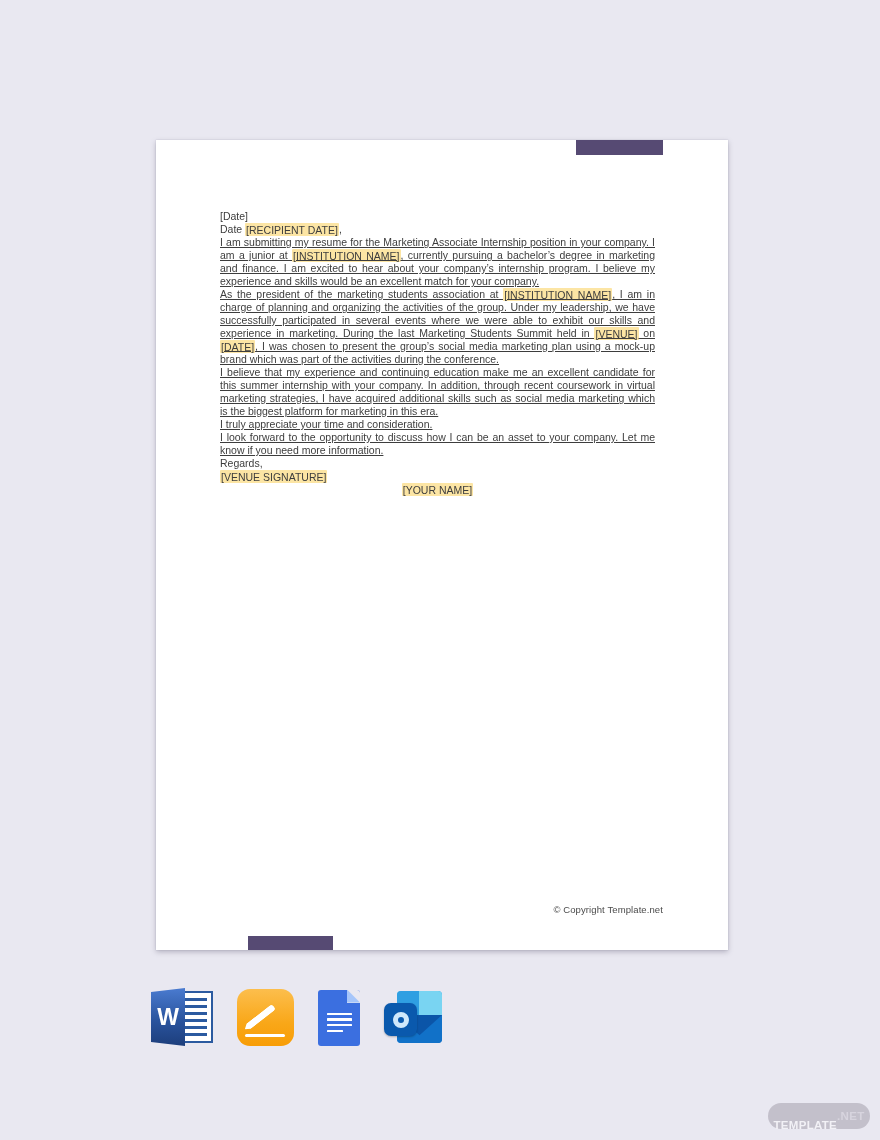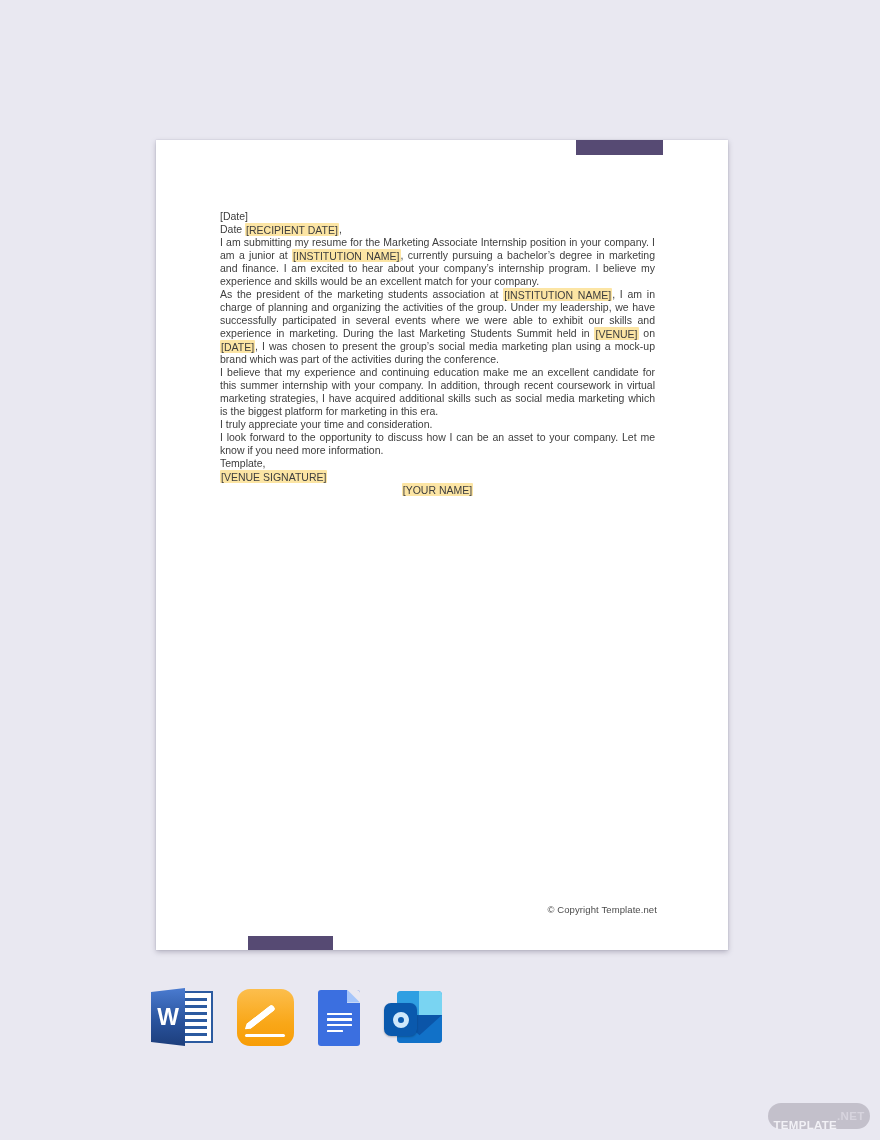--- a/index.html
+++ b/index.html
@@ -17,29 +17,29 @@
   .accent-bar { position: absolute; background: #564a73; }
   .accent-bar.top { top: 0; right: 65px; width: 87px; height: 15px; }
   .accent-bar.bottom { bottom: 0; left: 92px; width: 85px; height: 14px; }
 
   .letter-body {
     position: absolute; left: 64px; right: 73px; top: 70px;
     font-size: 10.5px; line-height: 13px; color: #3d3d3d;
   }
   .letter-body p { margin: 0; }
   .salutation { margin-top: 24px; }
-  .para { margin-top: 13px; text-align: justify; }
+  .para { margin-top: 13px; text-align: justify; text-decoration: underline; }
   .closing { margin-top: 38px; }
   .signature { margin-top: 24px; }
   .sender-name { margin-top: 38px; text-align: center; }
 
   .hl { background: #fce5a4; padding: 0.5px 1px; border-radius: 1px; }
 
   .copyright {
-    position: absolute; right: 71px; top: 764px;
+    position: absolute; right: 65px; top: 764px;
     font-size: 9.5px; color: #4b4b4b; letter-spacing: 0.1px;
   }
 
   
   .icons-row { position: absolute; left: 151px; top: 988px; display: flex; align-items: center; gap: 24px; }
   .appicon { position: relative; cursor: pointer; }
 
   
   .word { width: 62px; height: 58px; }
   .word-doc {
@@ -117,21 +117,21 @@
     <div class="accent-bar top"></div>
 
     <div class="letter-body">
       <p class="date">[Date]</p>
       <p class="salutation"><span>Date </span><span class="hl">[RECIPIENT DATE]</span><span>,</span></p>
       <p class="para"><span>I am submitting my resume for the Marketing Associate Internship position in your company. I am a junior at </span><span class="hl">[INSTITUTION NAME]</span><span>, currently pursuing a bachelor’s degree in marketing and finance. I am excited to hear about your company’s internship program. I believe my experience and skills would be an excellent match for your company.</span></p>
       <p class="para"><span>As the president of the marketing students association at </span><span class="hl">[INSTITUTION NAME]</span><span>, I am in charge of planning and organizing the activities of the group. Under my leadership, we have successfully participated in several events where we were able to exhibit our skills and experience in marketing. During the last Marketing Students Summit held in </span><span class="hl">[VENUE]</span><span> on </span><span class="hl">[DATE]</span><span>, I was chosen to present the group’s social media marketing plan using a mock-up brand which was part of the activities during the conference.</span></p>
       <p class="para"><span>I believe that my experience and continuing education make me an excellent candidate for this summer internship with your company. In addition, through recent coursework in virtual marketing strategies, I have acquired additional skills such as social media marketing which is the biggest platform for marketing in this era.</span></p>
       <p class="para"><span>I truly appreciate your time and consideration.</span></p>
       <p class="para"><span>I look forward to the opportunity to discuss how I can be an asset to your company. Let me know if you need more information.</span></p>
-      <p class="closing">Template,</p>
+      <p class="closing">Regards,</p>
       <p class="signature"><span class="hl">[VENUE SIGNATURE]</span></p>
       <p class="sender-name"><span class="hl">[YOUR NAME]</span></p>
     </div>
 
     <div class="copyright">© Copyright Template.net</div>
     <div class="accent-bar bottom"></div>
   </div>
 
   <div class="icons-row">
 

